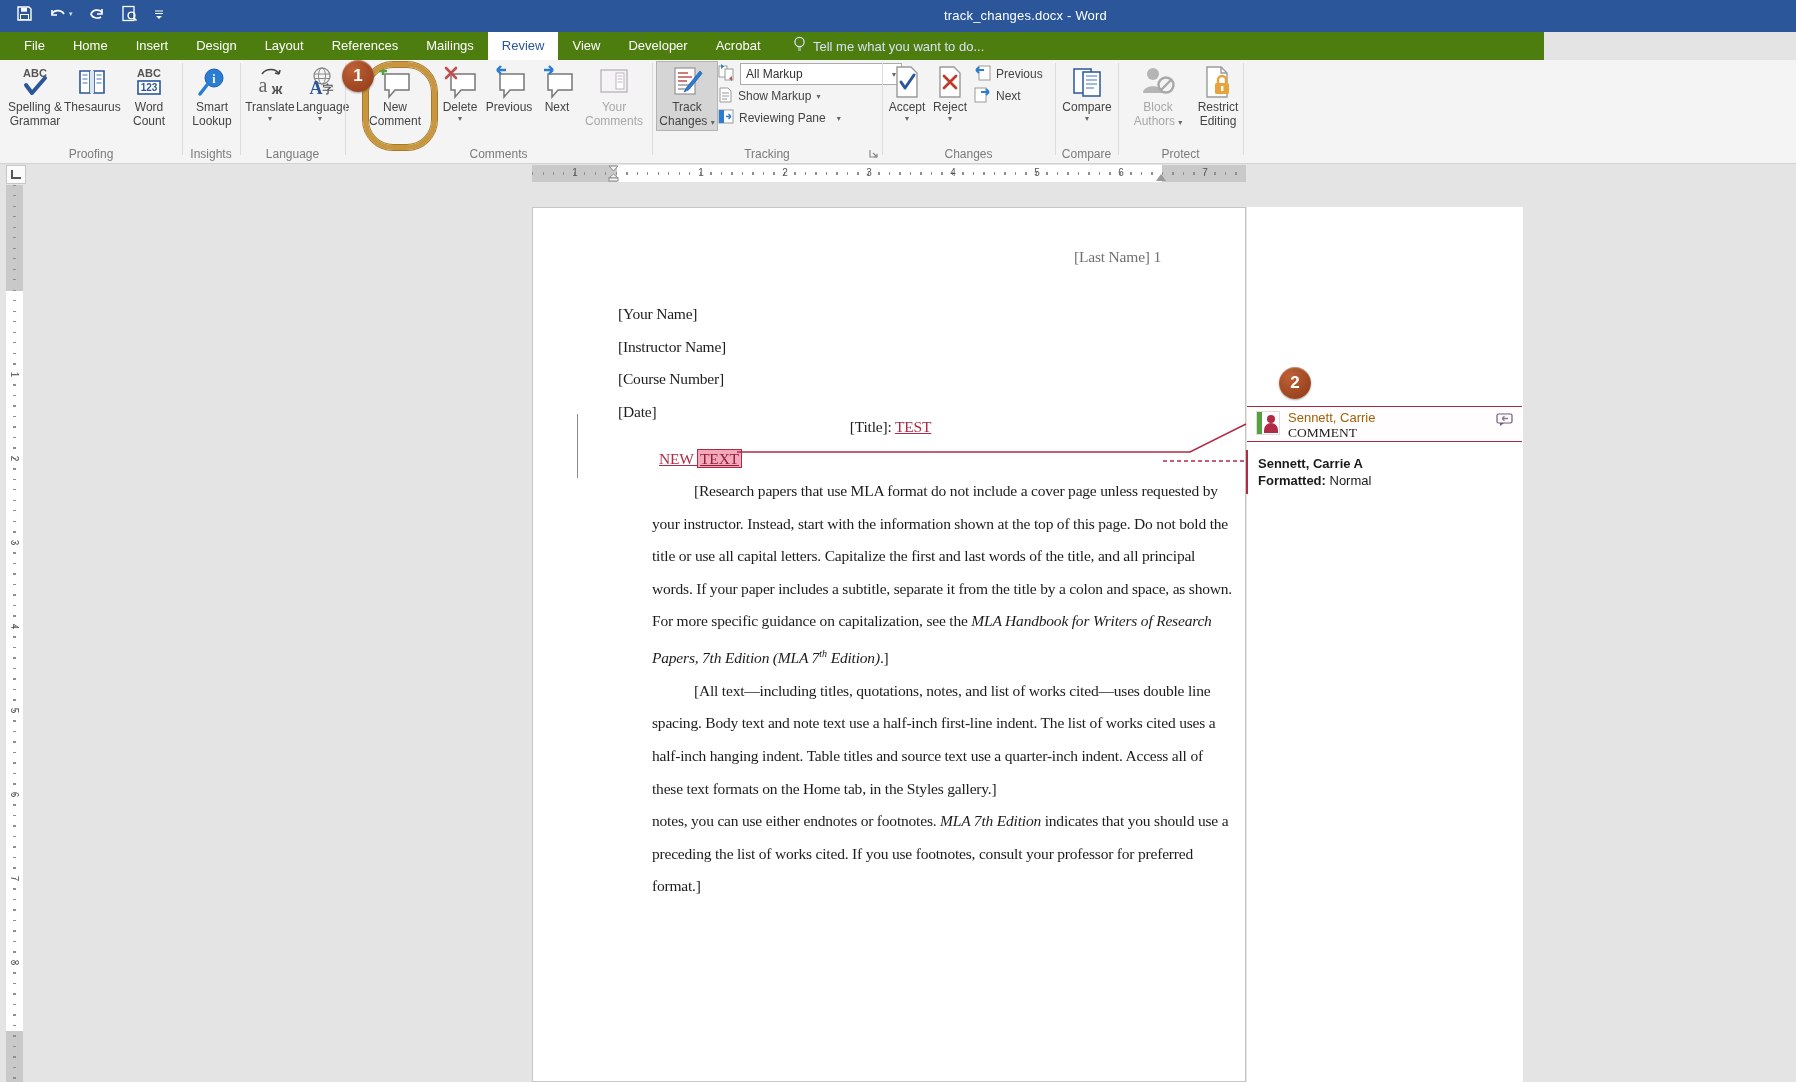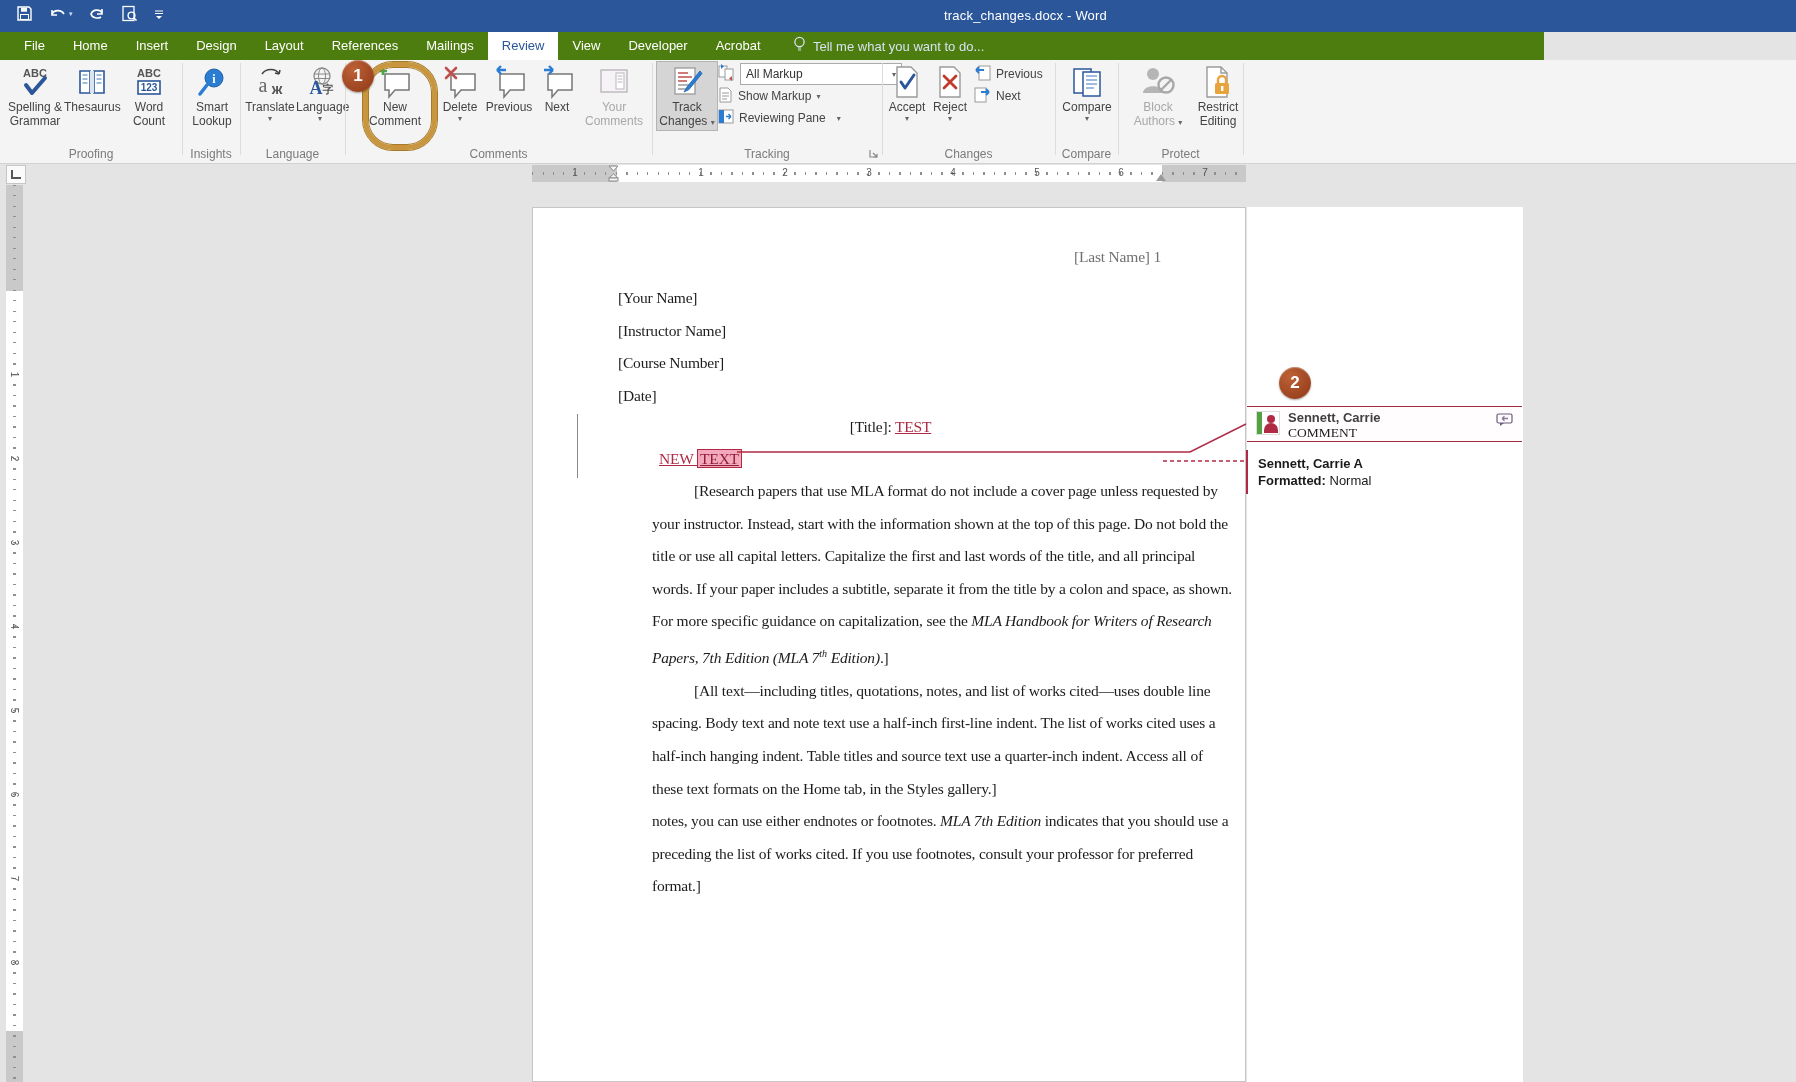--- a/index.html
+++ b/index.html
@@ -55,40 +55,40 @@
   .vruler .ticks{position:absolute;left:7px;top:0;width:3px;height:897px;
                  background:repeating-linear-gradient(180deg,#8f8f8f 0 1px,transparent 1px 10.5px);}
   .vnum{position:absolute;left:2px;width:12px;text-align:center;font-size:10px;color:#555;transform:rotate(90deg);}
 
   
   .page{position:absolute;left:532px;top:207px;width:714px;height:875px;background:#fff;
         border:1px solid #c6c6c6;box-sizing:border-box;}
   .commentpanel{position:absolute;left:1247px;top:207px;width:276px;height:875px;background:#fff;}
   .docserif{font-family:"Liberation Serif",serif;font-size:15.5px;letter-spacing:-0.2px;color:#1c1c1c;}
   .pg-header{position:absolute;right:84px;top:40px;color:#707070;}
-  .infoblock{position:absolute;left:85px;top:74px;line-height:32.6px;white-space:nowrap;}
+  .infoblock{position:absolute;left:85px;top:90px;line-height:32.6px;white-space:nowrap;}
   .titleline{position:absolute;left:85px;top:203px;width:545px;line-height:32.6px;text-align:center;white-space:nowrap;}
   .newline{position:absolute;left:126px;top:235px;line-height:32.6px;white-space:nowrap;}
   .ins{color:#b02a45;text-decoration:underline;}
   .hl{color:#8e1f36;background:#f3a8bb;border:1px solid #b02a45;text-decoration:underline;padding:0 2px;}
   .bodytext{position:absolute;left:85px;top:267px;width:548px;line-height:32.6px;margin-left:34px;}
   .bodytext .line{white-space:nowrap;}
   .bodytext .line.indent{padding-left:42px;}
   .it{font-style:italic;}
   .sup{font-style:italic;vertical-align:super;font-size:0.65em;letter-spacing:0;}
   .changebar{position:absolute;left:577px;top:414px;width:1px;height:64px;background:#8a8a8a;}
 
   
   .commentcard{position:absolute;left:1247px;top:406px;width:275px;height:36px;background:#fffdfd;
                border-top:1.5px solid #9e2c3e;border-bottom:1.5px solid #9e2c3e;box-sizing:border-box;}
   .avatar{position:absolute;left:9px;top:4px;width:22px;height:22px;background:#fff;border:1px solid #ddd;overflow:hidden;}
   .avatar .bar{position:absolute;left:0;top:0;width:5px;height:22px;background:#53a23f;}
   .avatar .head{position:absolute;left:10px;top:3px;width:8px;height:8px;border-radius:50%;background:#b02a45;}
   .avatar .body{position:absolute;left:7px;top:11px;width:14px;height:10px;border-radius:7px 7px 0 0;background:#b02a45;}
-  .c-author{position:absolute;left:41px;top:3px;font-size:13px;font-weight:bold;color:#404040;}
+  .c-author{position:absolute;left:41px;top:3px;font-size:13px;font-weight:normal;color:#a16207;}
   .c-body{position:absolute;left:41px;top:18px;font-family:"Liberation Serif",serif;font-size:13.5px;color:#222;}
   .replyicon{position:absolute;left:249px;top:6px;}
   .notebar{position:absolute;left:1246px;top:450px;width:2px;height:44px;background:#b02a45;}
   .changenote{position:absolute;left:1258px;top:455px;font-size:13px;line-height:17px;color:#1a1a1a;}
   .changenote .b{font-weight:bold;}
 
   
   .overlay{position:absolute;left:0;top:0;pointer-events:none;}
   .ring{position:absolute;left:363px;top:62px;width:74px;height:88px;border:5px solid #c8963e;
         border-radius:30px;box-sizing:border-box;box-shadow:0 0 0 1px #a87a28, inset 0 0 0 1px #a87a28;}

